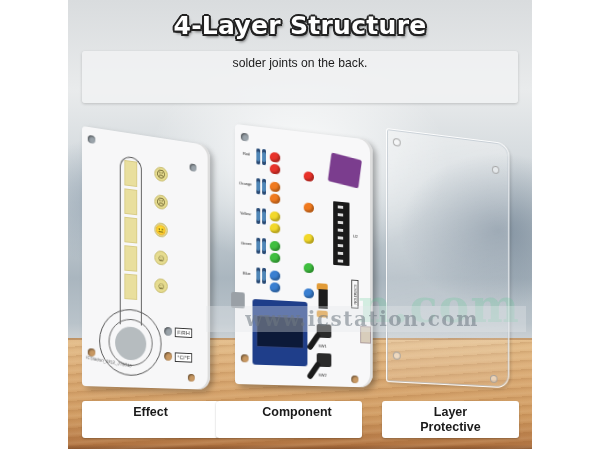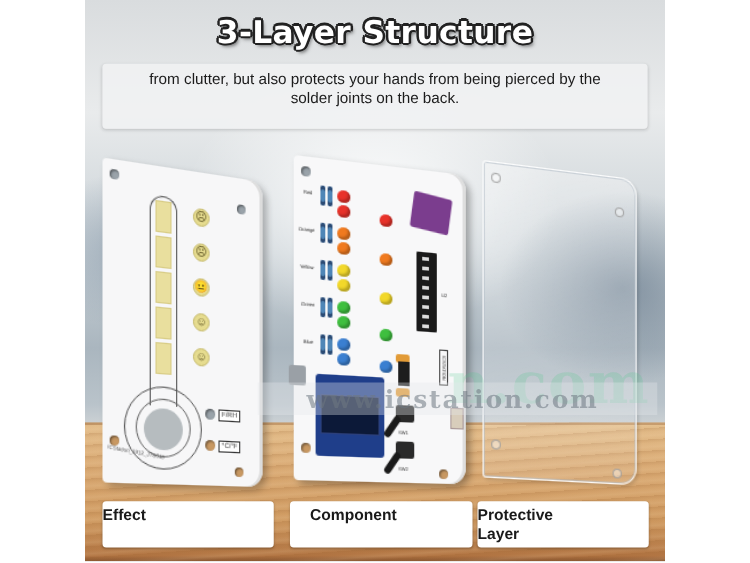--- a/index.html
+++ b/index.html
@@ -106,35 +106,34 @@
   }
   .watermark-2 {
     position:absolute; left:138px; top:306px; width:320px; height:26px; background: rgba(230,232,234,0.35);
     font-family:"DejaVu Serif", serif; font-weight:bold; font-size:20px; letter-spacing:1.5px; color: rgba(110,120,130,0.55);
     text-align:center; padding-right:8px; line-height:26px;
   }
 
   .layer-label {
     position:absolute; top:401px; height:37px; background:#ffffff; border-radius:3px;
     box-shadow: 0 1px 2px rgba(0,0,0,0.25);
-    text-align:left; font-weight:bold; font-size:12.5px; line-height:14.5px; color:#1a1a1a; padding-top:4px;
+    text-align:center; font-weight:bold; font-size:12.5px; line-height:14.5px; color:#1a1a1a; padding-top:4px;
   }
   .layer-label span { display:block; }
 </style>
 </head>
 <body>
 
 <div class="photo">
   <div class="wood"></div>
   <div class="wood-edge"></div>
 
-  <div class="title">3-Layer Structure</div>
+  <div class="title">4-Layer Structure</div>
 
   <div class="desc-box">
-    <div>from clutter, but also protects your hands from being pierced by the</div>
     <div>solder joints on the back.</div>
   </div>
 
   <div class="board board-effect">
     <div class="hole" style="left:6px;top:8px;"></div>
     <div class="hole" style="left:118px;top:22px;"></div>
     <div class="hole wood-h" style="left:6px;top:222px;"></div>
     <div class="hole wood-h" style="left:116px;top:244px;"></div>
 
     <div class="thermo-tube"></div>
@@ -238,20 +237,20 @@
     <div class="ahole" style="left:6px;top:222px;"></div>
     <div class="ahole" style="left:108px;top:240px;"></div>
   </div>
 
   <div class="watermark-1" style="left:290px;">n.com</div>
   <div class="watermark-2">www.icstation.com</div>
 
   <div class="layer-label" style="left:14px;width:137px;">
     <span>Effect</span>
   </div>
-  <div class="layer-label" style="left:164px;width:146px;padding-left:16px;">
+  <div class="layer-label" style="left:148px;width:146px;padding-left:16px;">
     <span>Component</span>
   </div>
   <div class="layer-label" style="left:314px;width:137px;">
+    <span>Layer</span>
     <span>Protective</span>
-    <span>Layer</span>
   </div>
 </div>
 
 </body></html>

